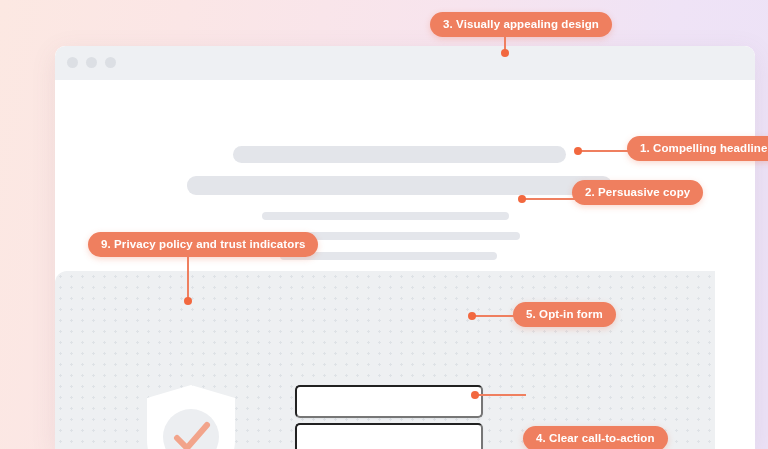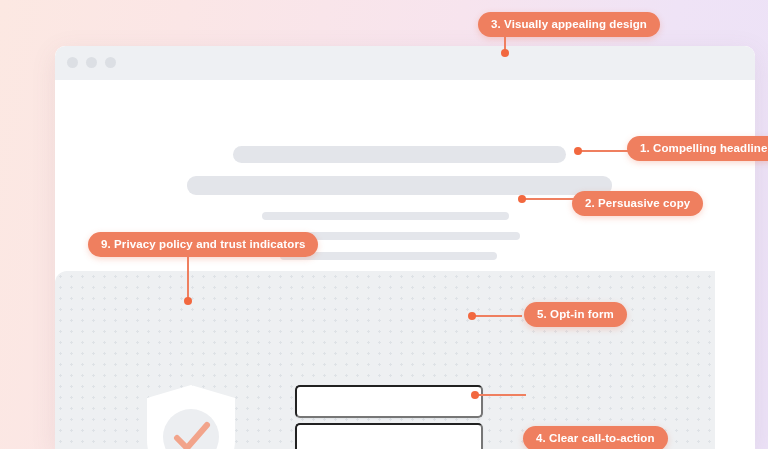--- a/index.html
+++ b/index.html
@@ -59,37 +59,37 @@
     border-radius:13px;height:25px;line-height:25px;
     padding:0 13px;font-size:11.5px;font-weight:bold;white-space:nowrap;
     box-shadow:0 2px 6px rgba(239,127,95,.30);
     letter-spacing:.1px;
   }
   .lead{position:absolute;background:#ef7f5f;}
   .lead.h{height:2px;}
   .lead.v{width:2px;}
   .knob{position:absolute;width:8px;height:8px;border-radius:50%;background:#f2683f;}
   
-  #pill-3{left:430px;top:12px;margin-left:48px;}
+  #pill-3{left:430px;top:12px;}
   #lead-3{left:504px;top:37px;height:16px;}
   #knob-3{left:501px;top:49px;}
 
   #pill-1{left:627px;top:136px;}
   #lead-1{left:578px;top:150px;width:52px;}
   #knob-1{left:574px;top:147px;}
 
-  #pill-2{left:572px;top:191px;}
+  #pill-2{left:572px;top:180px;}
   #lead-2{left:522px;top:198px;width:53px;}
   #knob-2{left:518px;top:195px;}
 
   #pill-6{left:88px;top:232px;}
   #lead-6{left:187px;top:257px;height:44px;}
   #knob-6{left:184px;top:297px;}
 
-  #pill-5{left:524px;top:302px;}
+  #pill-5{left:513px;top:302px;}
   #lead-5{left:472px;top:315px;width:50px;}
   #knob-5{left:468px;top:312px;}
 
   #pill-4{left:523px;top:381px;margin-top:45px;}
   #lead-4{left:475px;top:394px;width:51px;}
   #knob-4{left:471px;top:391px;}
 </style>
 </head>
 <body>
 

